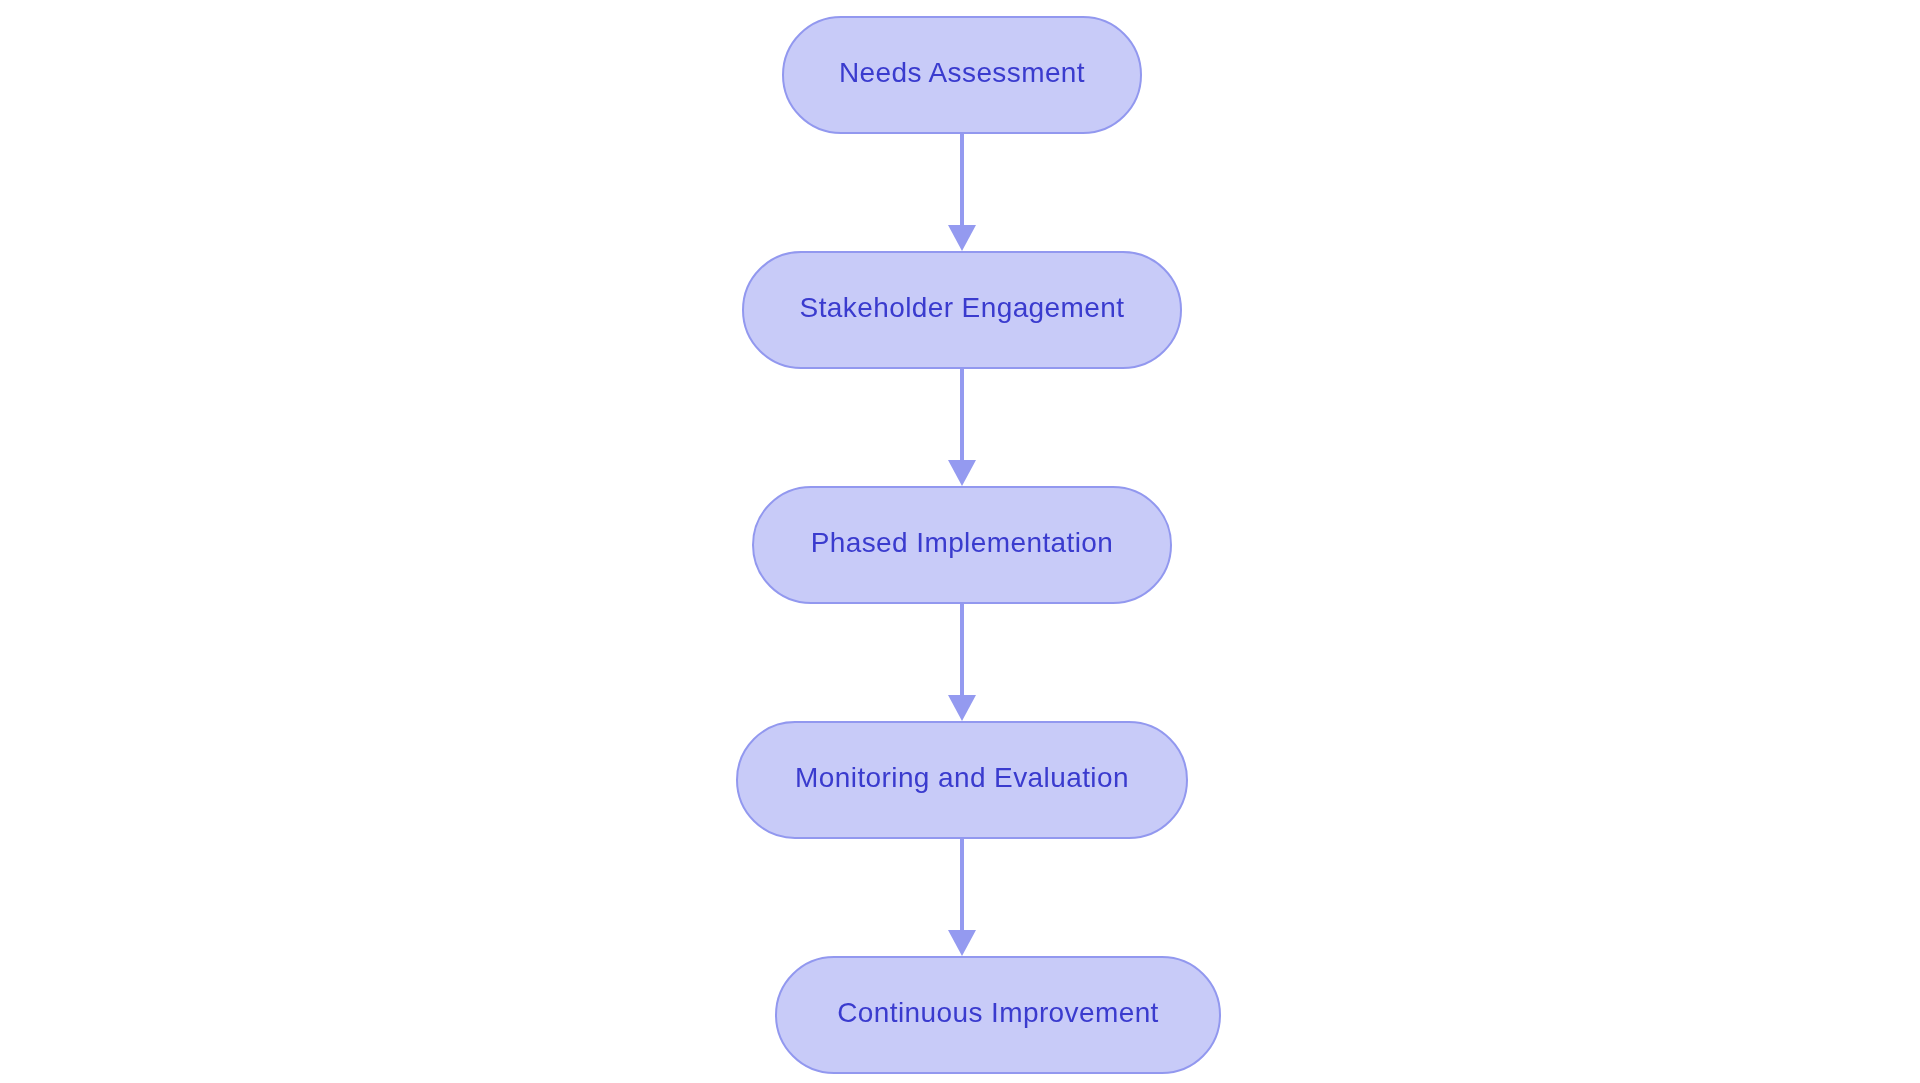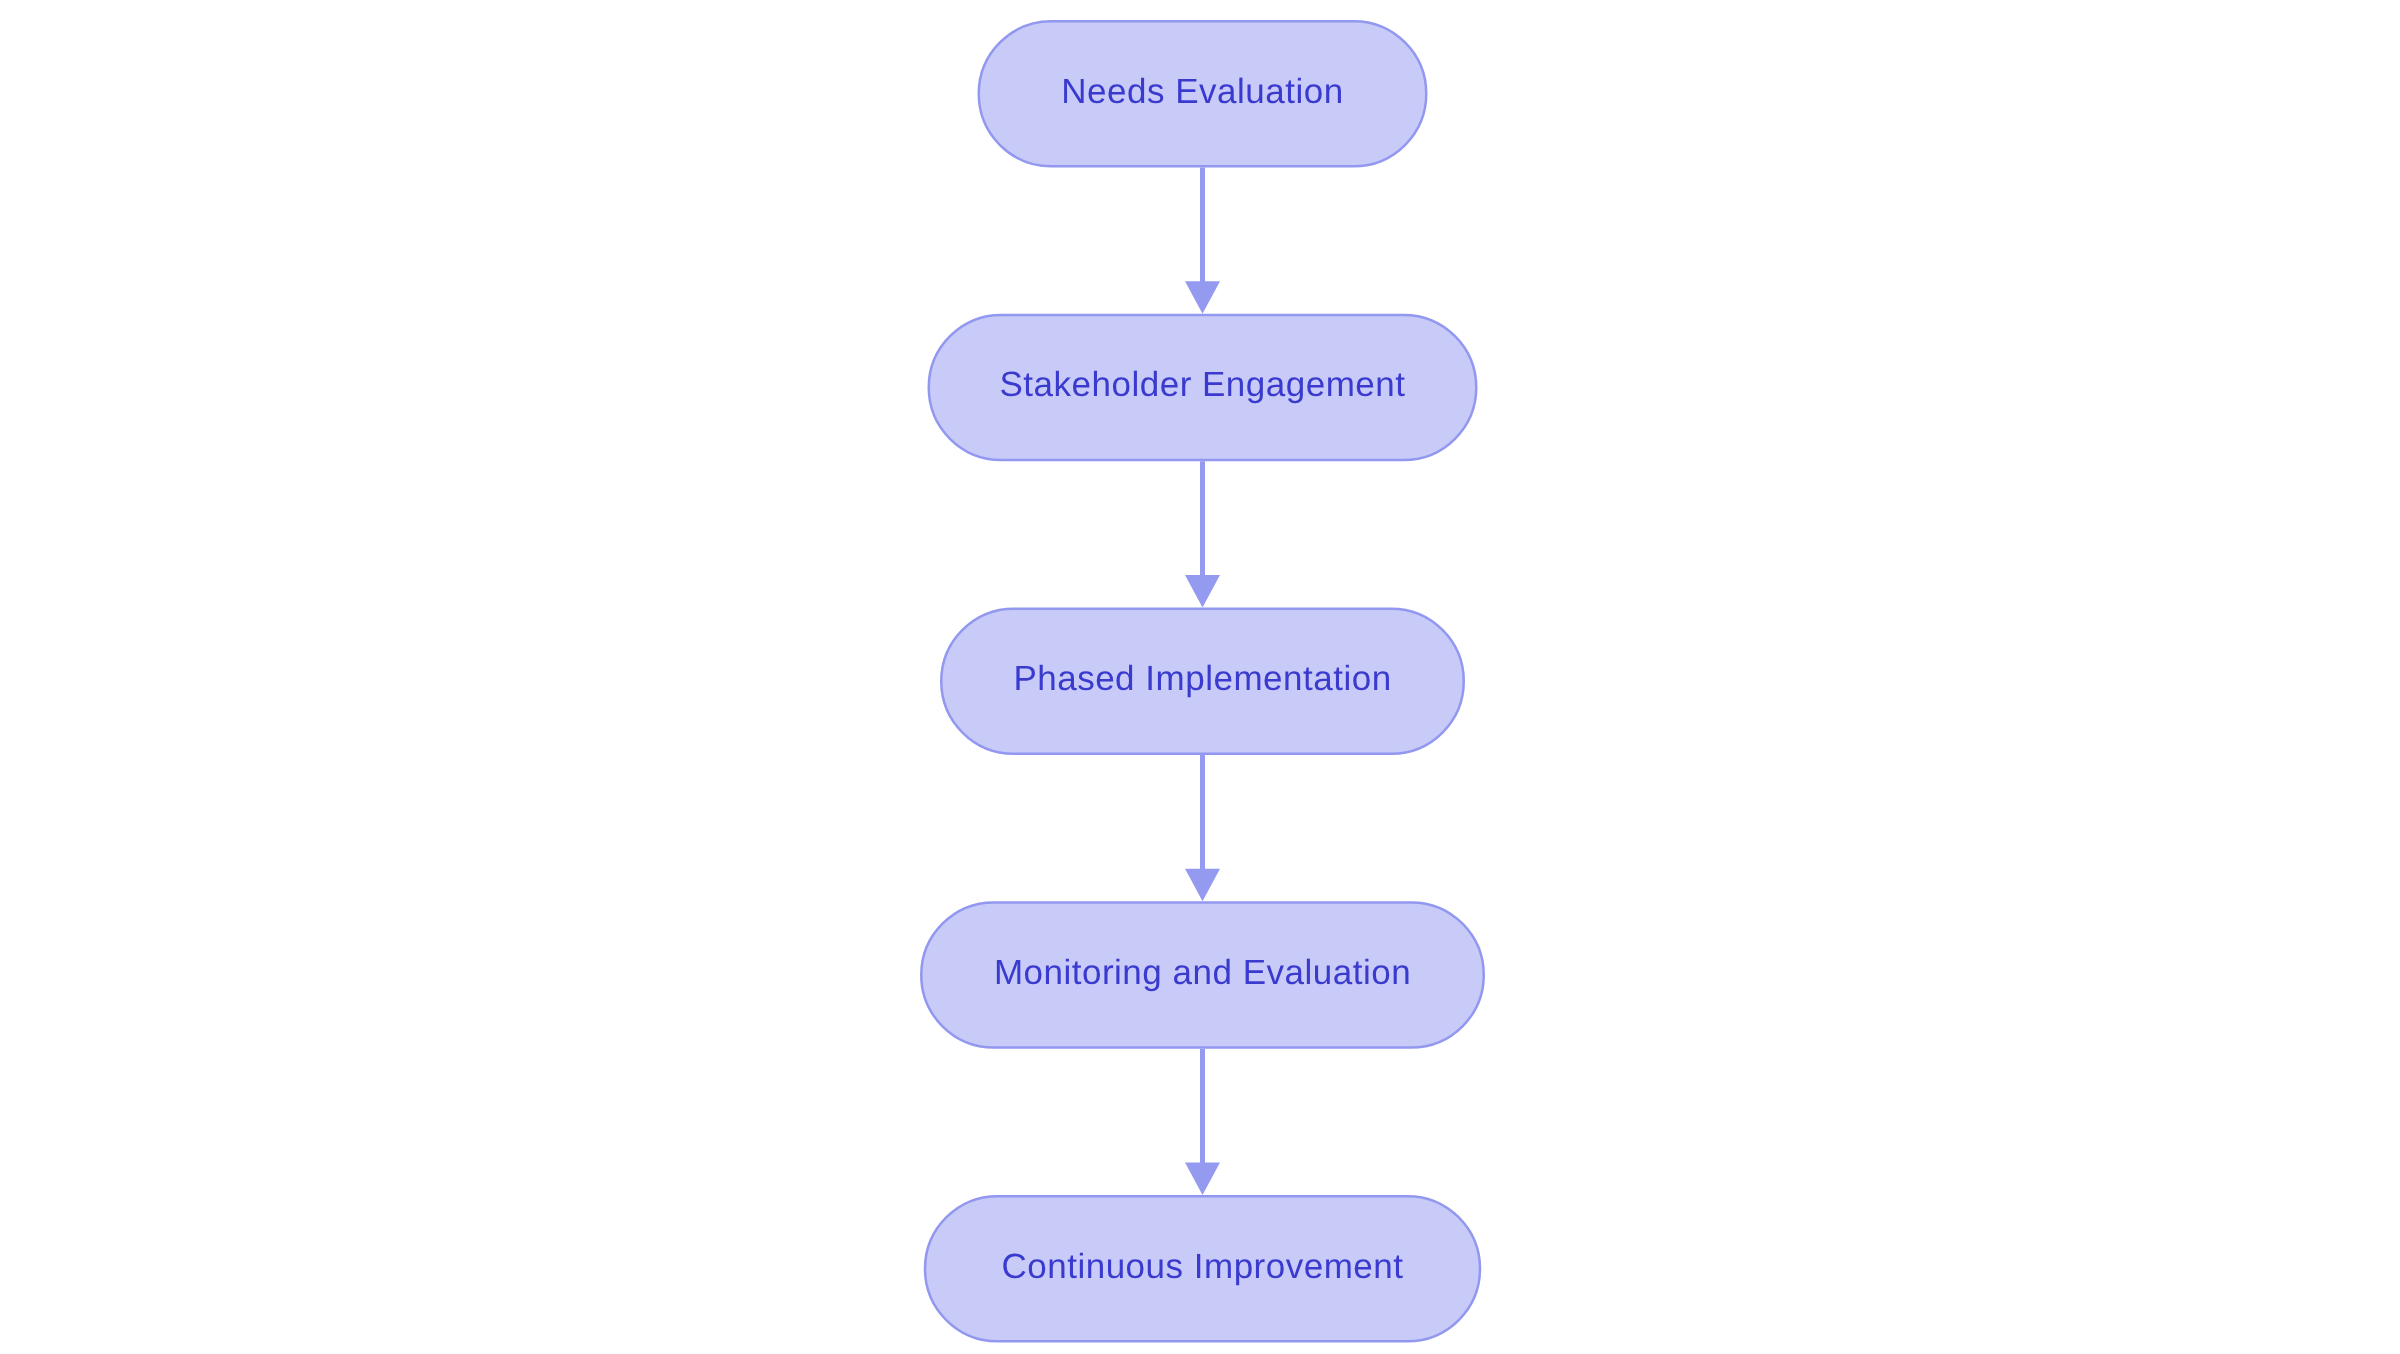--- a/index.html
+++ b/index.html
@@ -33,21 +33,21 @@
     color: var(--node-text);
     font-size: 28px;
     letter-spacing: 0.4px;
     white-space: nowrap;
     transform: translateY(-2px);
   }
   .n1 { left: 782px; top: 16px;  width: 360px; }
   .n2 { left: 742px; top: 251px; width: 440px; }
   .n3 { left: 752px; top: 486px; width: 420px; }
   .n4 { left: 736px; top: 721px; width: 452px; justify-content: center; }
-  .n5 { left: 739px; top: 956px; width: 446px; }
+  .n5 { left: 775px; top: 956px; width: 446px; }
   .arrow {
     position: absolute;
     left: 948px;
     width: 28px;
     height: 117px;
   }
   .a1 { top: 134px; }
   .a2 { top: 369px; }
   .a3 { top: 604px; }
   .a4 { top: 839px; }
@@ -70,21 +70,21 @@
     border-right: 14px solid transparent;
     border-top: 26px solid var(--arrow);
   }
 </style>
 </head>
 <body>
 
 <div class="canvas">
 
   <div class="node n1">
-    <span class="node-label">Needs Evaluation</span>
+    <span class="node-label">Needs Assessment</span>
   </div>
 
   <div class="arrow a1">
     <div class="shaft"></div>
     <div class="head"></div>
   </div>
 
   <div class="node n2">
     <span class="node-label">Stakeholder Engagement</span>
   </div>

